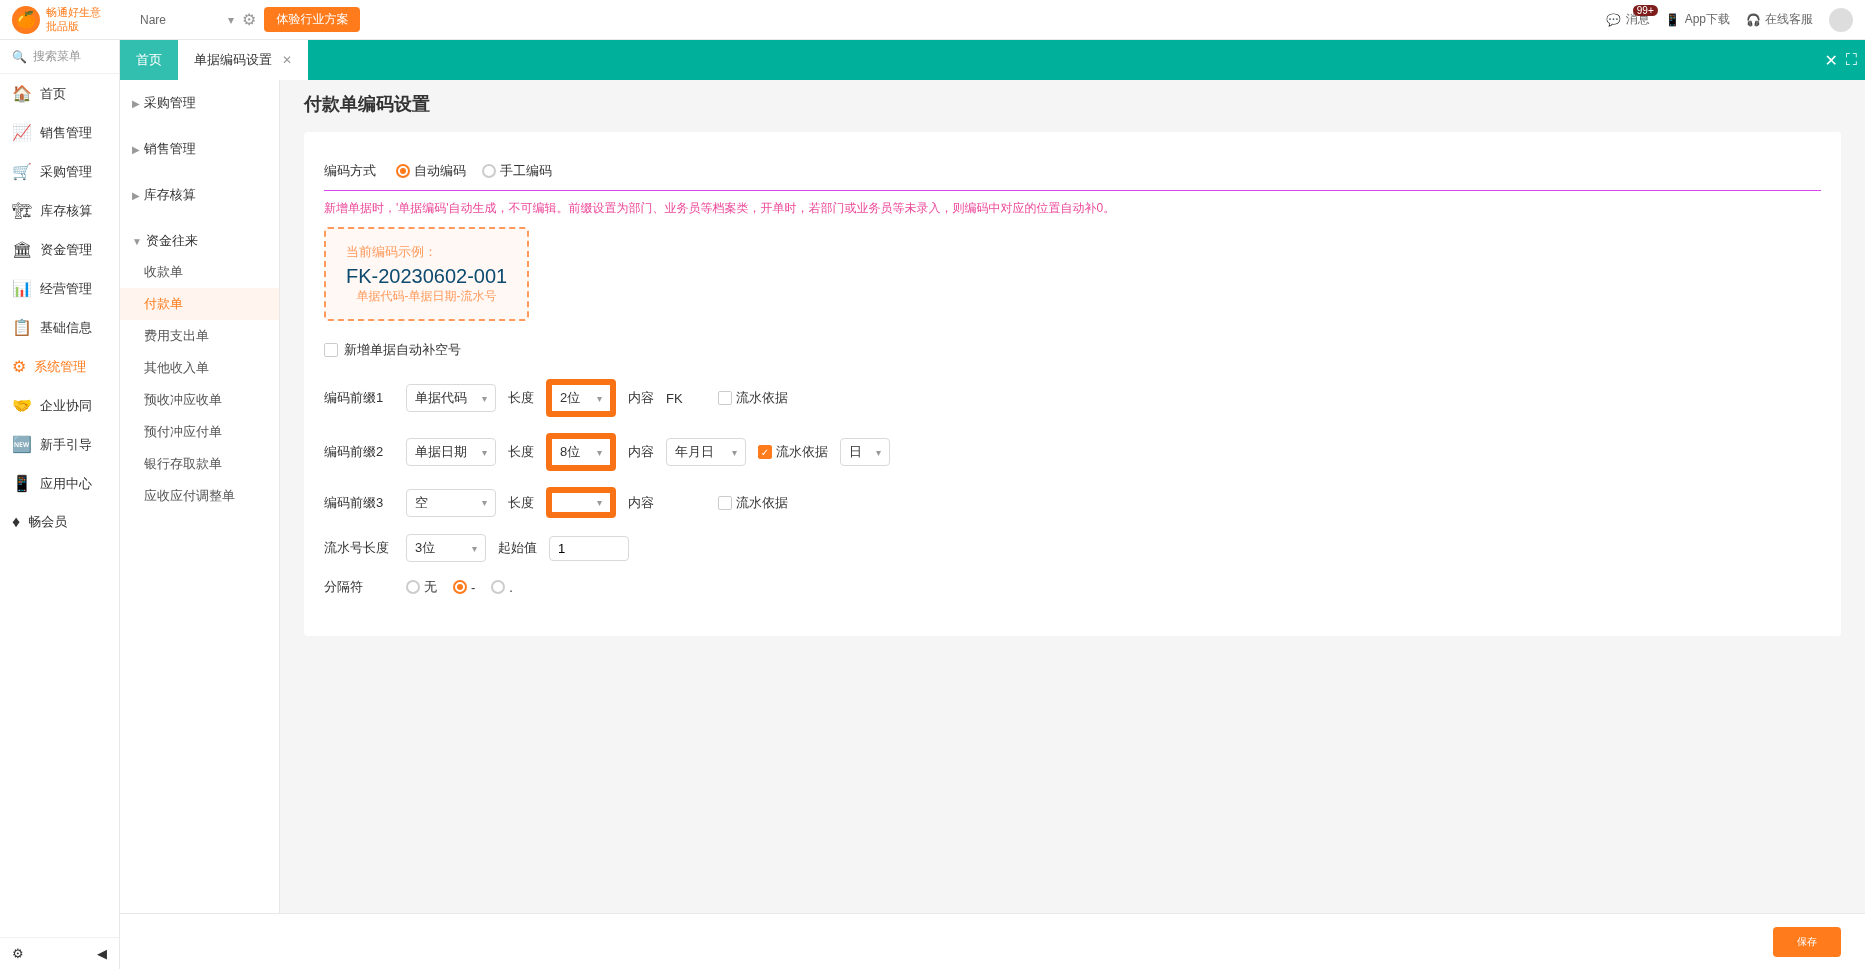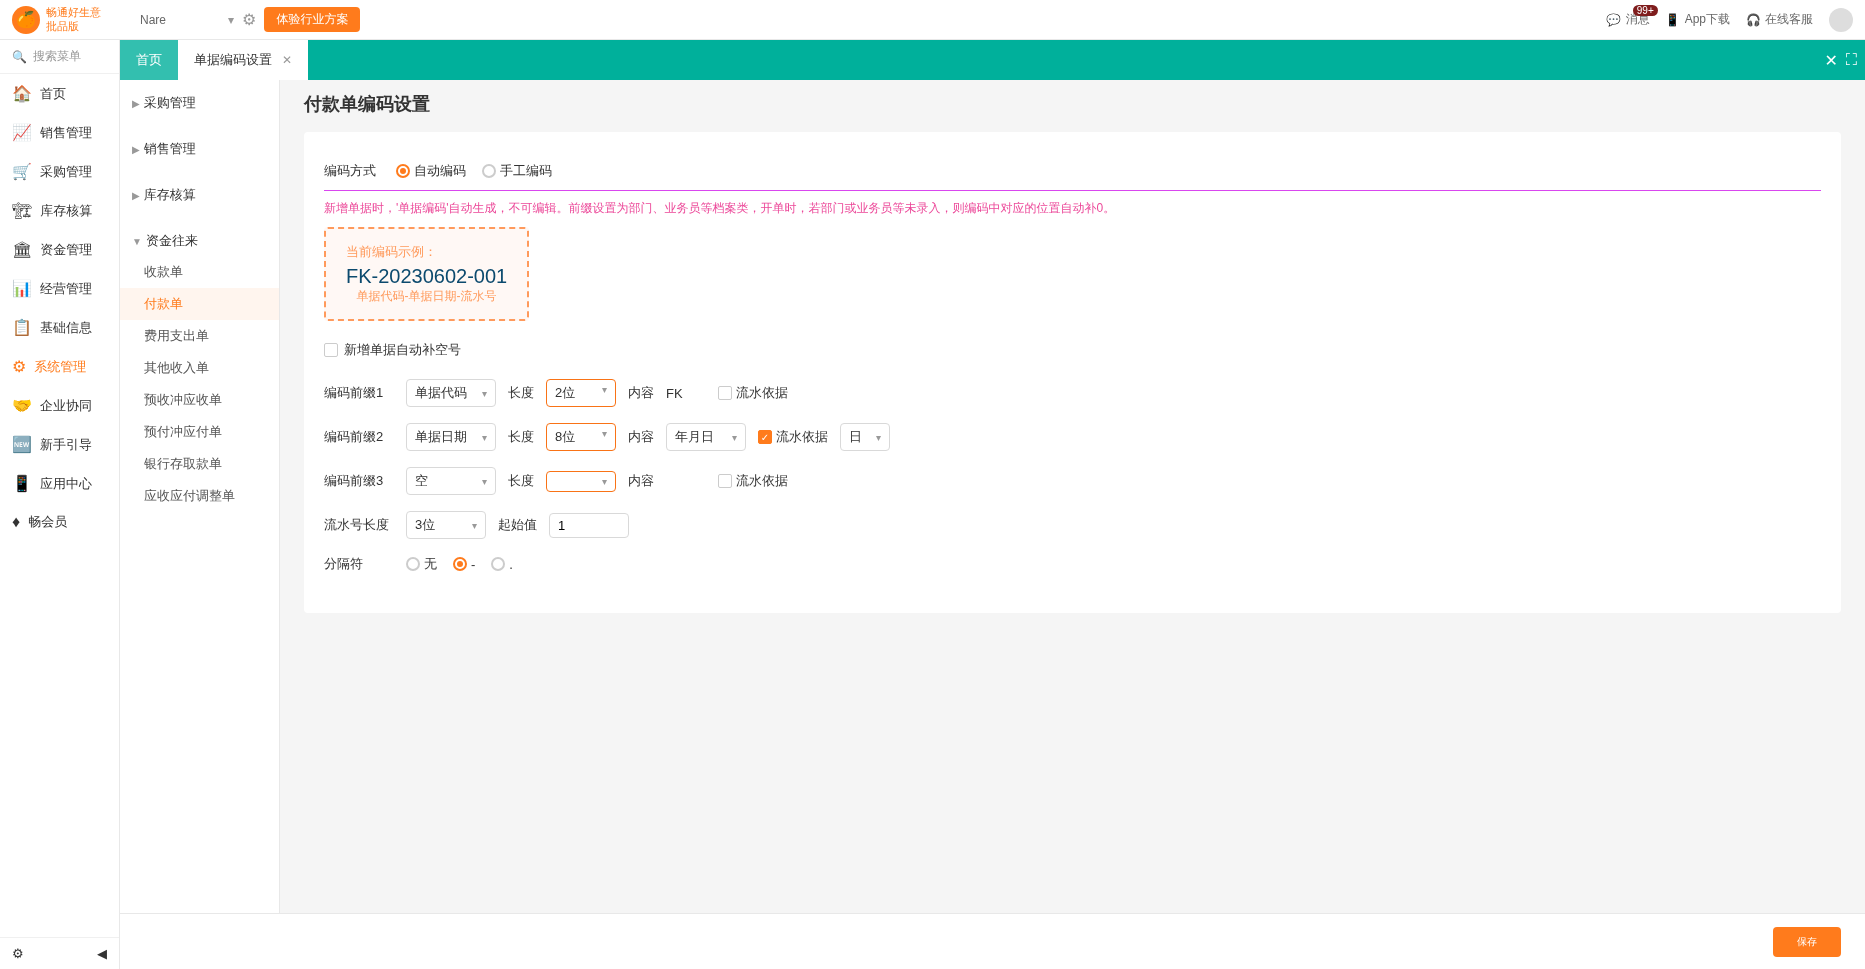--- a/index.html
+++ b/index.html
@@ -350,22 +350,22 @@
       font-size: 13px;
     }
     .select-box .arrow { color: #999; font-size: 10px; margin-left: auto; }
     .config-field-label {
       font-size: 13px;
       color: #333;
       flex-shrink: 0;
     }
     .length-select {
       display: flex;
-      align-items: flex-start;
-      border: 1px solid #f97316;
+      align-items: center;
+      border: 6px solid #f97316;
       border-radius: 4px;
       padding: 4px 8px;
       background: #fff;
       cursor: pointer;
       gap: 4px;
       min-width: 70px;
       font-size: 13px;
     }
     .length-select .arrow { color: #999; font-size: 10px; margin-left: auto; }
     .content-label {

